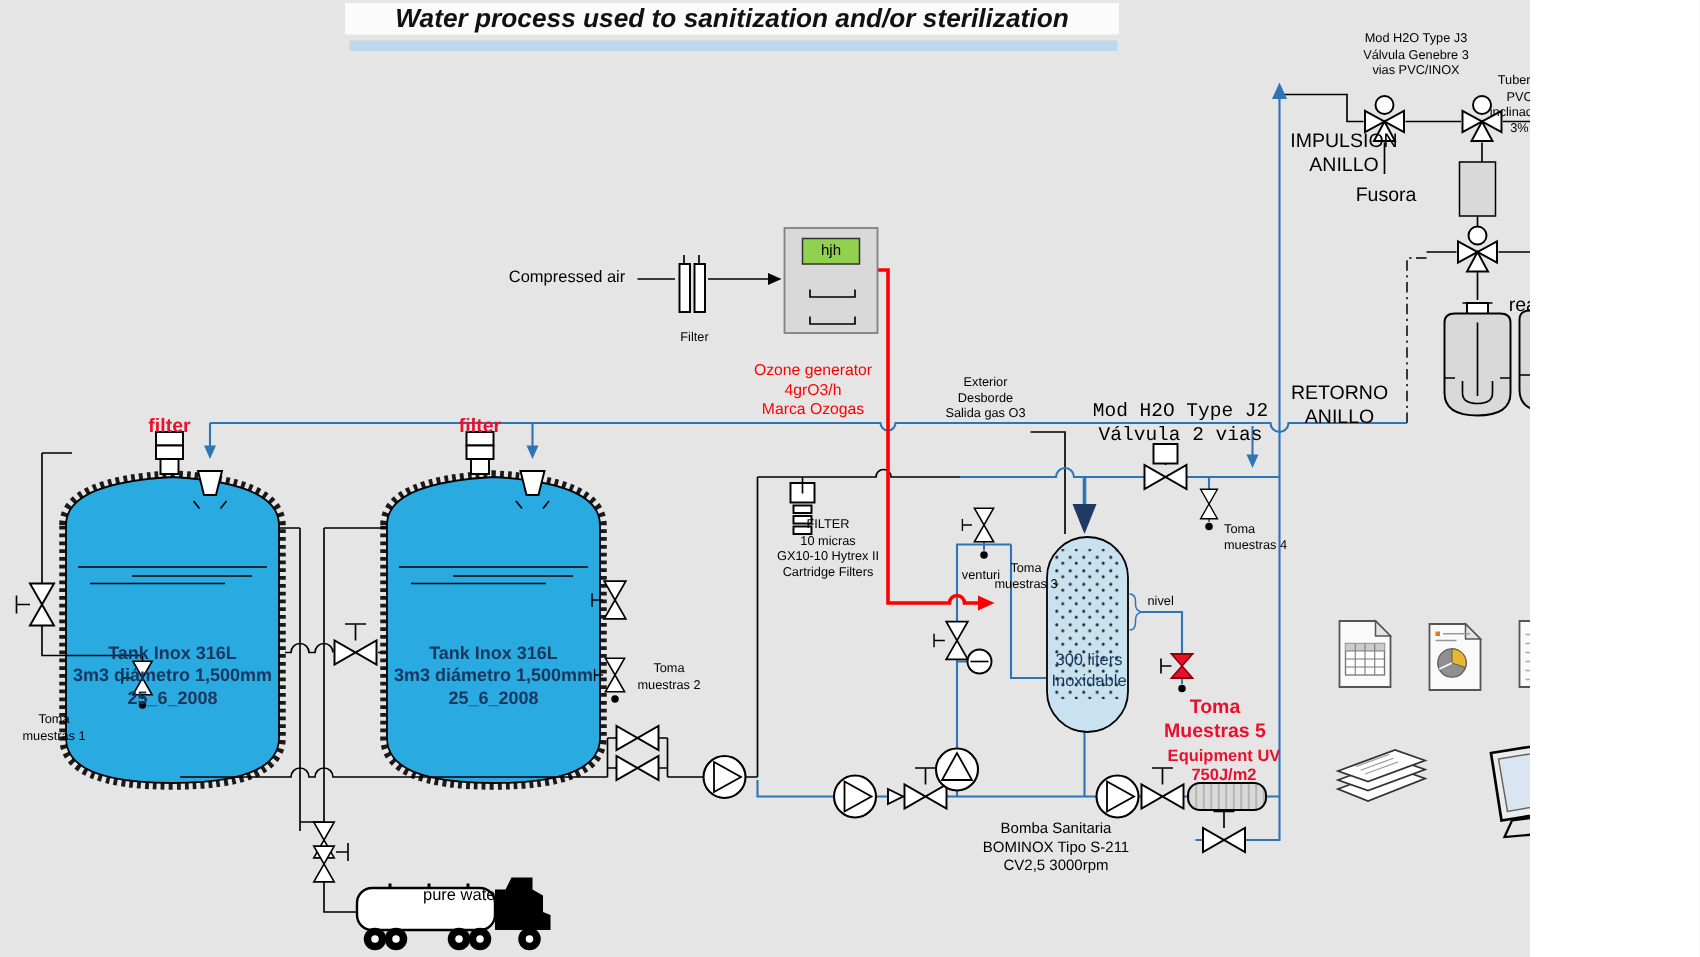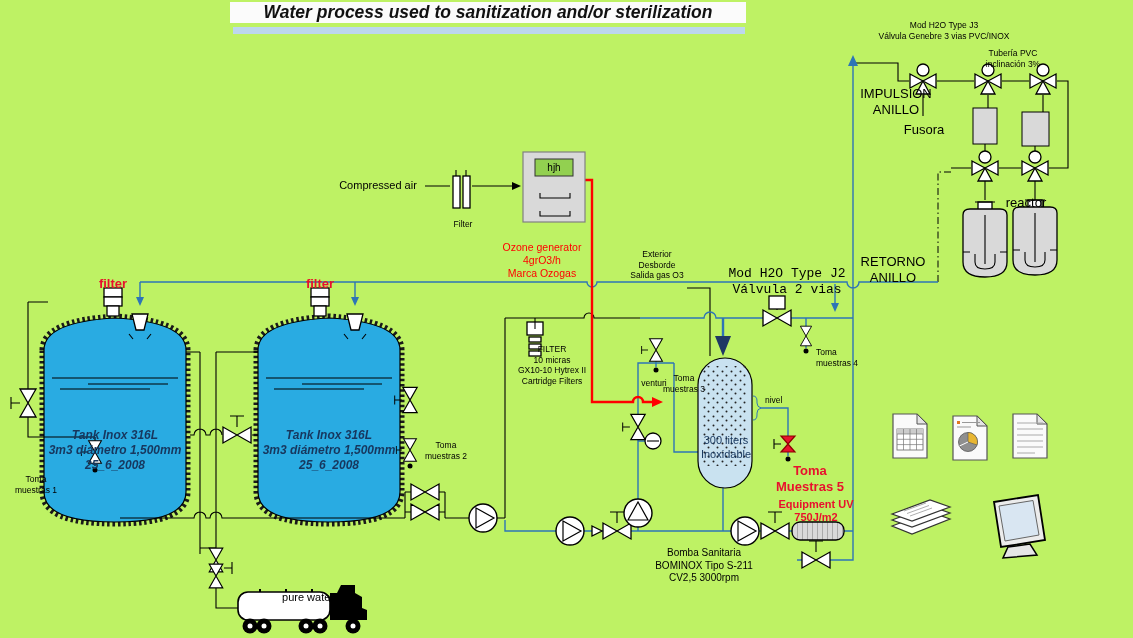--- a/index.html
+++ b/index.html
@@ -1,34 +1,34 @@
 <!DOCTYPE html>
 <html><head>
 <meta charset="utf-8">
 <style>
   html,body{margin:0;padding:0;background:#fff;}
-  .canvas{position:relative;width:1133px;height:638px;background:#bef264;overflow:hidden;
+  .canvas{position:relative;width:1020px;height:638px;background:#e5e5e5;overflow:hidden;
           font-family:"Liberation Sans",sans-serif;}
   svg{position:absolute;left:0;top:0;}
   .p{fill:none;stroke:#000;stroke-width:1.1;}
   .pb{fill:none;stroke:#2E75B6;stroke-width:1.4;}
   .pb2{fill:none;stroke:#2E75B6;stroke-width:2.4;}
   .pr{fill:none;stroke:#FF0000;stroke-width:2.4;}
   .pd{fill:none;stroke:#000;stroke-width:1;stroke-dasharray:7 3 1.5 3;}
   .valve{fill:#fff;stroke:#000;stroke-width:1.3;}
   .pump{fill:#fff;stroke:#000;stroke-width:1.4;}
   .pvane{fill:#fff;stroke:#000;stroke-width:1.2;}
   .tankHatch{fill:none;stroke:#1a1a1a;stroke-width:9;stroke-dasharray:2.5 2.7;}
   .tankBody{fill:#29ABE2;stroke:#000;stroke-width:1.2;}
   .lbl{position:absolute;font-size:13px;color:#000;white-space:pre-line;text-align:center;
        transform:translateX(-50%);line-height:1.25;}
   .ll{transform:none;text-align:left;}
   .red{color:#E8112D;font-weight:bold;}
   .redn{color:#FF0000;}
-  .navy{color:#17375E;font-weight:bold;font-style:italic;}
+  .navy{color:#17375E;font-weight:bold;}
   .navyn{color:#17375E;}
   .s8{font-size:8.5px;} .s10{font-size:10px;} .s105{font-size:10.5px;} .s11{font-size:11px;}
   .s12{font-size:12px;} .s15{font-size:15px;}
   .title{position:absolute;left:230px;top:2px;width:516px;font-size:17.5px;font-weight:bold;
          font-style:italic;text-align:center;color:#111;background:#fbfbfb;}
   .titlebar{position:absolute;left:233px;top:27px;width:512px;height:7px;background:#BDD7EE;}
 </style>
 </head>
 <body>
 

